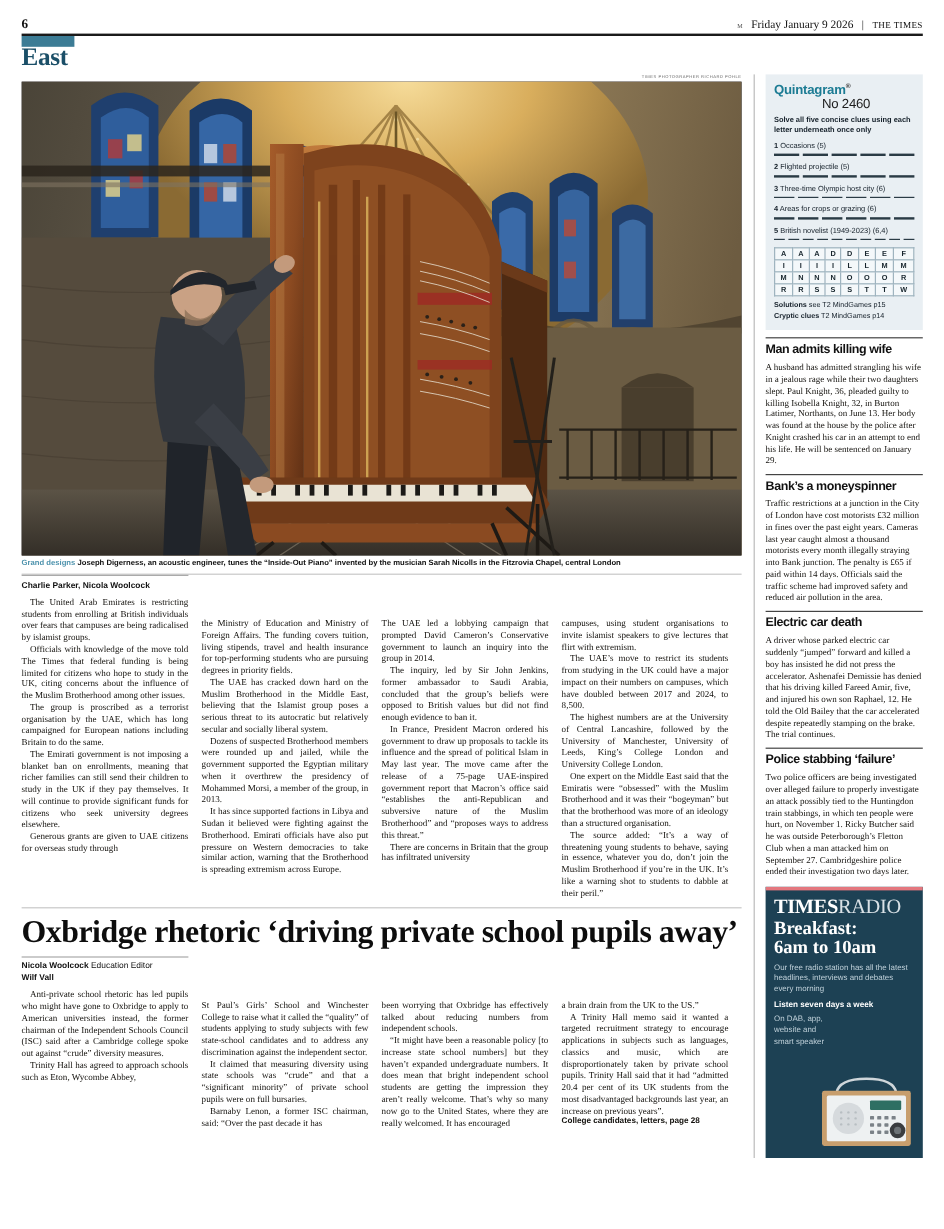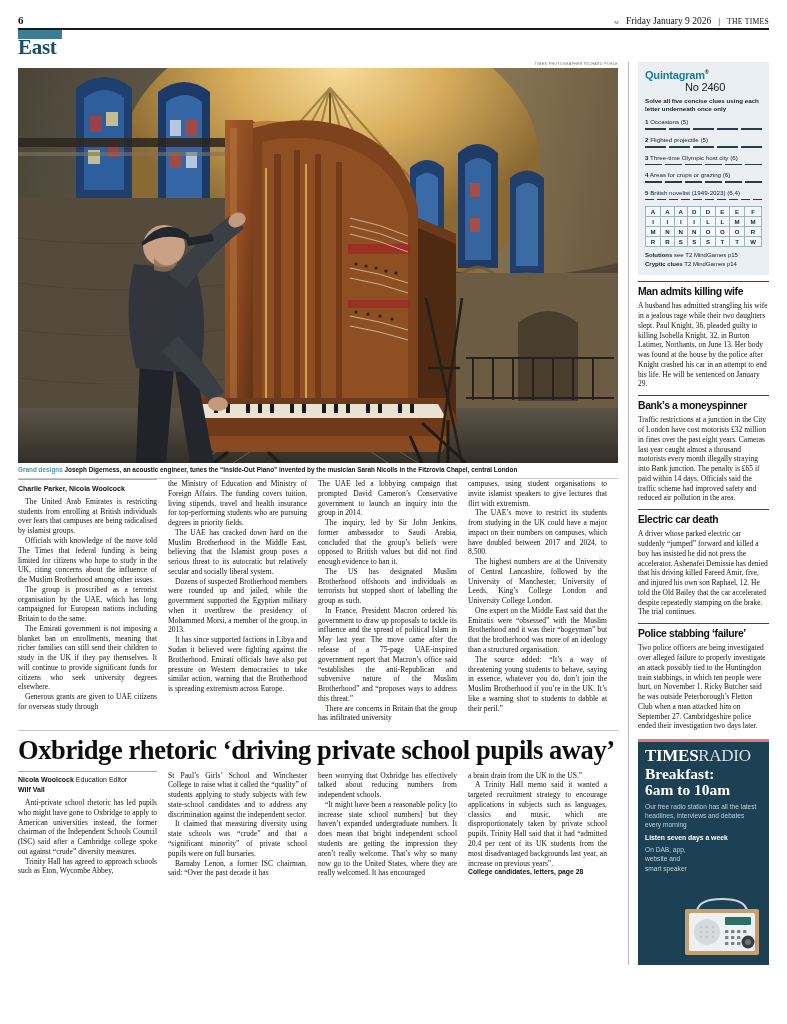--- a/index.html
+++ b/index.html
@@ -59,21 +59,21 @@
             font-size: 7px; color: #111; padding-bottom: 4px; line-height:1.35; }
   .byline .role { font-weight: normal; }
   .byline-rule { border-top: 0.8px solid #aaa; margin-bottom: 3.5px; }
 
   
   .cols4 { display: flex; gap: 11px; }
   .col { width: 139px; }
   .col p { font-family: "Liberation Serif", serif; font-size: 7.55px;
            line-height: 1.295; text-align: justify; color: #15130f;
            text-indent: 7px; hyphens: auto; }
-  .col p:first-child { text-indent: 0; }
+  .col p:first-child { text-indent: 0; margin-top: 36px; }
   .col p.tag { font-family:"Liberation Sans", sans-serif; font-weight:bold;
                font-size:6.8px; text-indent:0; text-align:left; }
 
   
   .quint { background: #e9eff3; padding: 7px 7px 7px 7px; }
   .quint-title { font-family: "Liberation Sans", sans-serif; font-size: 11px;
                  color: #1c1c1c; font-weight: bold; letter-spacing: -0.2px; margin-bottom: 4px; }
   .quint-title .brand { color: #1b7b93; }
   .quint-title .sup { font-size: 5.5px; vertical-align: super; }
   .quint-title .num { font-weight: normal; color:#1c1c1c;padding-left:40px; }
@@ -407,21 +407,20 @@
         </div>
         <div class="col">
           <p>the Ministry of Education and Ministry of Foreign Affairs. The funding covers tuition, living stipends, travel and health insurance for top-performing students who are pursuing degrees in priority fields.</p>
           <p>The UAE has cracked down hard on the Muslim Brotherhood in the Middle East, believing that the Islamist group poses a serious threat to its autocratic but relatively secular and socially liberal system.</p>
           <p>Dozens of suspected Brotherhood members were rounded up and jailed, while the government supported the Egyptian military when it overthrew the presidency of Mohammed Morsi, a member of the group, in 2013.</p>
           <p>It has since supported factions in Libya and Sudan it believed were fighting against the Brotherhood. Emirati officials have also put pressure on Western democracies to take similar action, warning that the Brotherhood is spreading extremism across Europe.</p>
         </div>
         <div class="col">
           <p>The UAE led a lobbying campaign that prompted David Cameron’s Conservative government to launch an inquiry into the group in 2014.</p>
           <p>The inquiry, led by Sir John Jenkins, former ambassador to Saudi Arabia, concluded that the group’s beliefs were opposed to British values but did not find enough evidence to ban it.</p>
-          <p>The US has designated Muslim Brotherhood offshoots and individuals as terrorists but stopped short of labelling the group as such.</p>
           <p>In France, President Macron ordered his government to draw up proposals to tackle its influence and the spread of political Islam in May last year. The move came after the release of a 75-page UAE-inspired government report that Macron’s office said “establishes the anti-Republican and subversive nature of the Muslim Brotherhood” and “proposes ways to address this threat.”</p>
           <p>There are concerns in Britain that the group has infiltrated university</p>
         </div>
         <div class="col">
           <p>campuses, using student organisations to invite islamist speakers to give lectures that flirt with extremism.</p>
           <p>The UAE’s move to restrict its students from studying in the UK could have a major impact on their numbers on campuses, which have doubled between 2017 and 2024, to 8,500.</p>
           <p>The highest numbers are at the University of Central Lancashire, followed by the University of Manchester, University of Leeds, King’s College London and University College London.</p>
           <p>One expert on the Middle East said that the Emiratis were “obsessed” with the Muslim Brotherhood and it was their “bogeyman” but that the brotherhood was more of an ideology than a structured organisation.</p>
           <p>The source added: “It’s a way of threatening young students to behave, saying in essence, whatever you do, don’t join the Muslim Brotherhood if you’re in the UK. It’s like a warning shot to students to dabble at their peril.”</p>
         </div>

